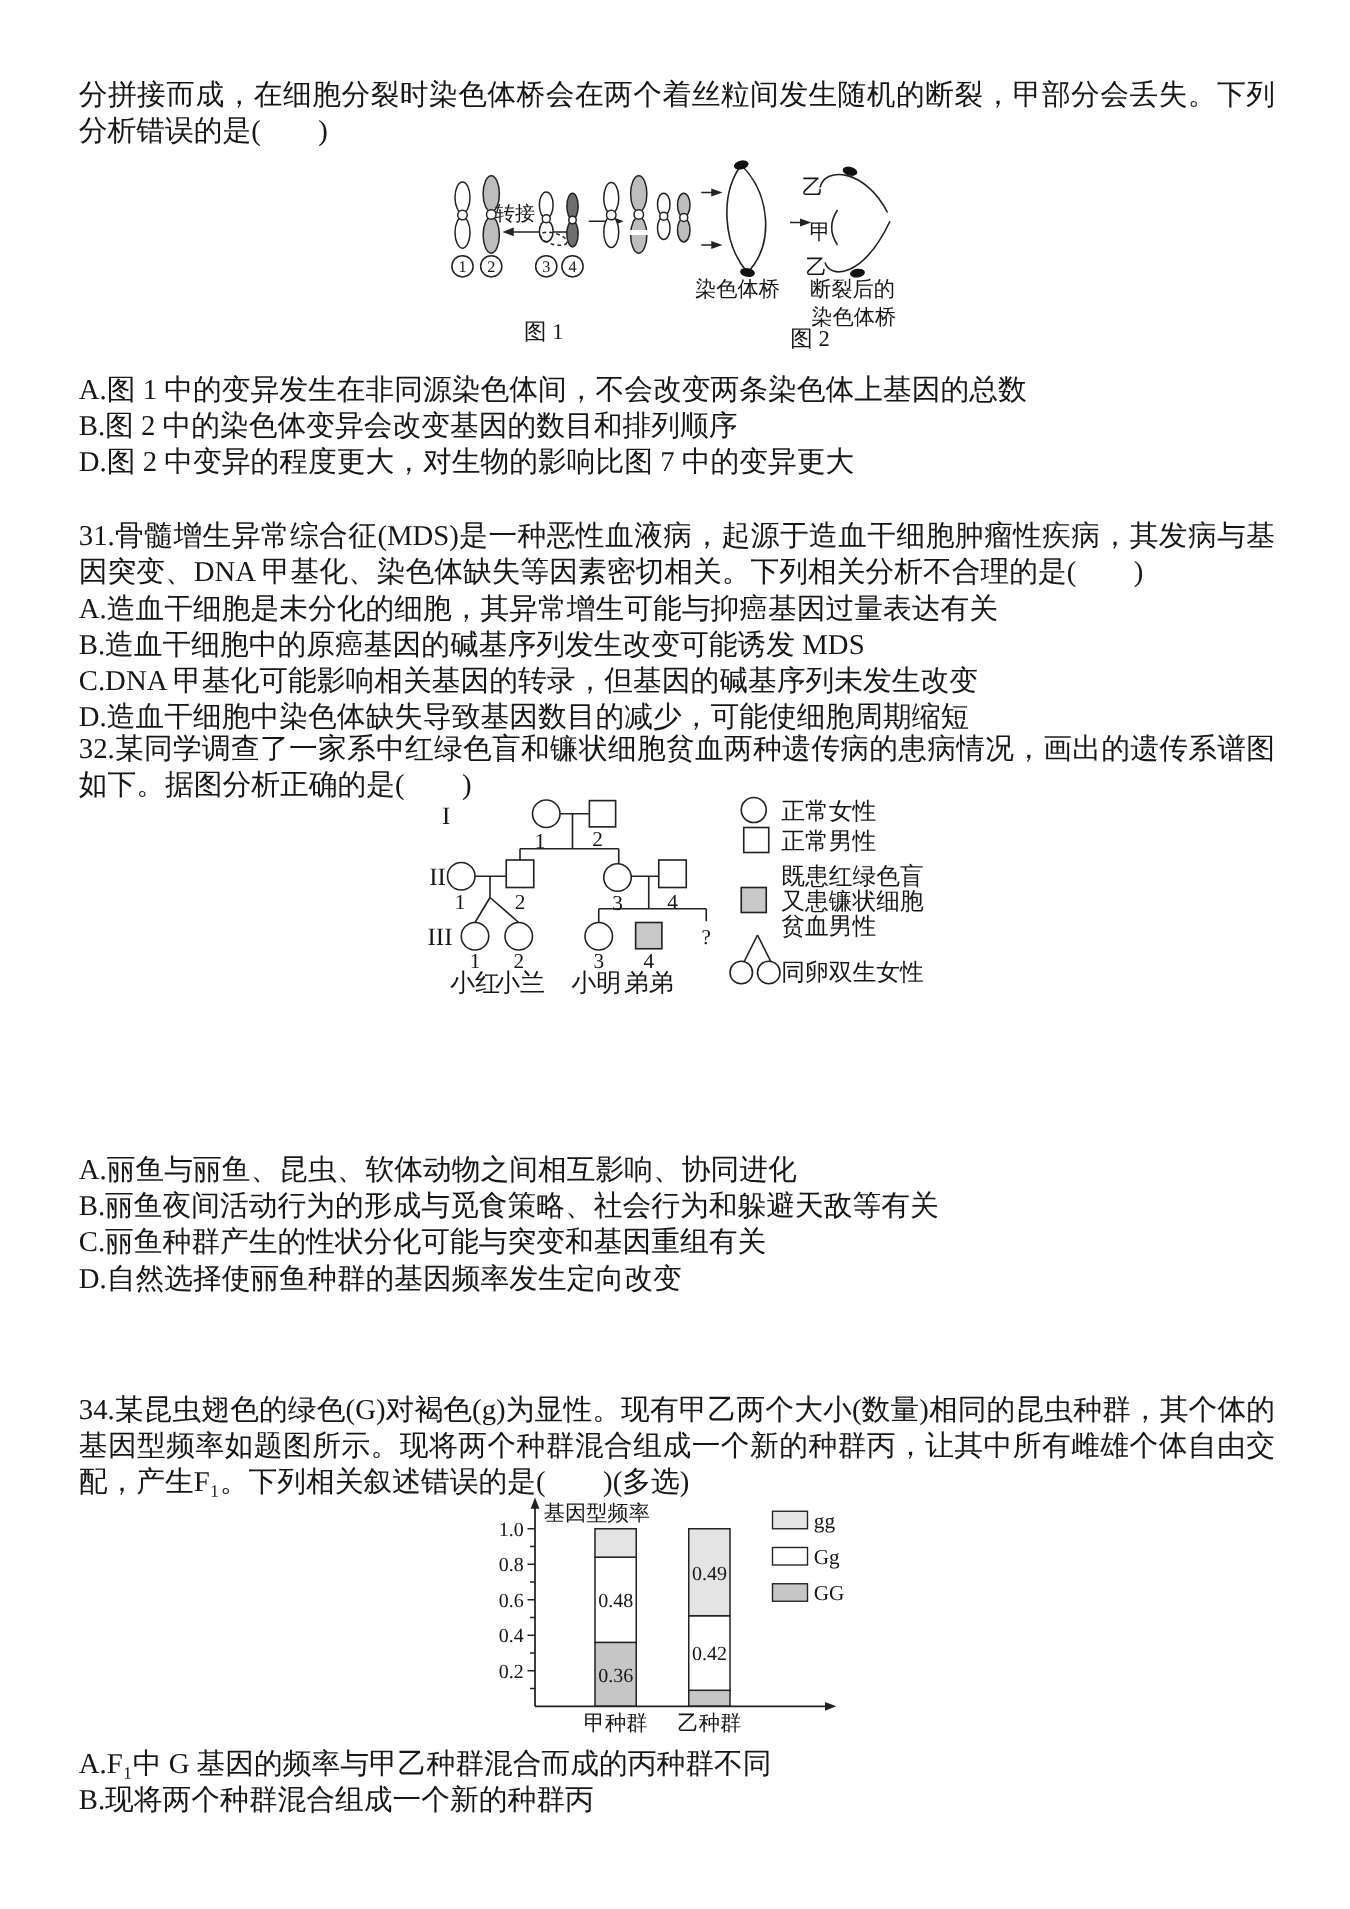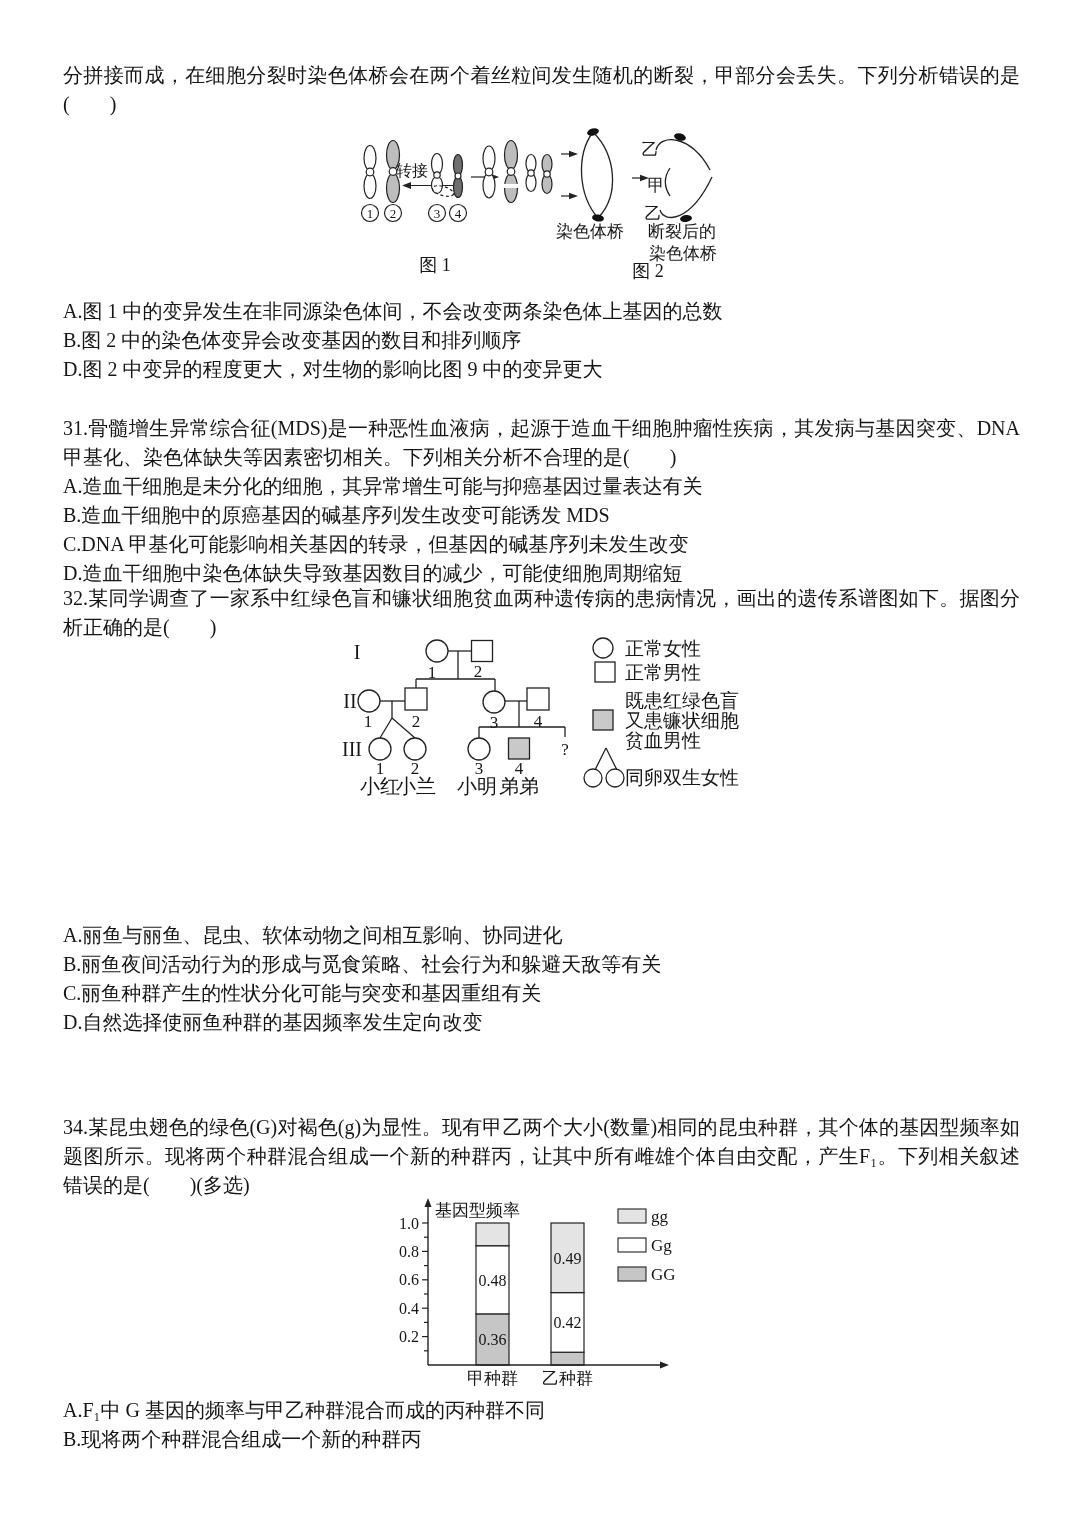--- a/index.html
+++ b/index.html
@@ -3,21 +3,21 @@
 <meta charset="utf-8">
 <style>
   html,body{margin:0;padding:0;background:#fff;}
   .page{
     position:relative;width:1080px;height:1527px;background:#ffffff;
     font-family:"Liberation Serif","DejaVu Serif",serif;color:#161616;
     overflow:hidden;
   }
   .tb{
     position:absolute;left:63px;width:957px;
-    font-size:20px;line-height:29px;text-align:justify;
+    font-size:23px;line-height:29px;text-align:justify;
   }
   .tb p{margin:0;}
   .opt{display:block;}
   svg text{fill:#161616;}
   svg{position:absolute;}
   .diagram line,.diagram path{stroke:#222;}
 </style>
 </head>
 <body>
 
@@ -127,21 +127,21 @@
     <text x="303" y="94" font-size="17" text-anchor="middle">乙</text>
     <text x="332" y="112" font-size="17" text-anchor="middle">断裂后的</text>
     <text x="333" y="134" font-size="17" text-anchor="middle">染色体桥</text>
     <text x="85" y="146" font-size="18" text-anchor="middle">图 1</text>
     <text x="298" y="152" font-size="18" text-anchor="middle">图 2</text>
   </svg>
 
   <div class="tb" style="top:297px">
     <span class="opt">A.图 1 中的变异发生在非同源染色体间，不会改变两条染色体上基因的总数</span>
     <span class="opt">B.图 2 中的染色体变异会改变基因的数目和排列顺序</span>
-    <span class="opt">D.图 2 中变异的程度更大，对生物的影响比图 9 中的变异更大</span>
+    <span class="opt">D.图 2 中变异的程度更大，对生物的影响比图 7 中的变异更大</span>
   </div>
 
   <div class="tb" style="top:414px">
     <p>31.骨髓增生异常综合征(MDS)是一种恶性血液病，起源于造血干细胞肿瘤性疾病，其发病与基因突变、DNA 甲基化、染色体缺失等因素密切相关。下列相关分析不合理的是(　　)</p>
     <span class="opt">A.造血干细胞是未分化的细胞，其异常增生可能与抑癌基因过量表达有关</span>
     <span class="opt">B.造血干细胞中的原癌基因的碱基序列发生改变可能诱发 MDS</span>
     <span class="opt">C.DNA 甲基化可能影响相关基因的转录，但基因的碱基序列未发生改变</span>
     <span class="opt">D.造血干细胞中染色体缺失导致基因数目的减少，可能使细胞周期缩短</span>
   </div>
 

